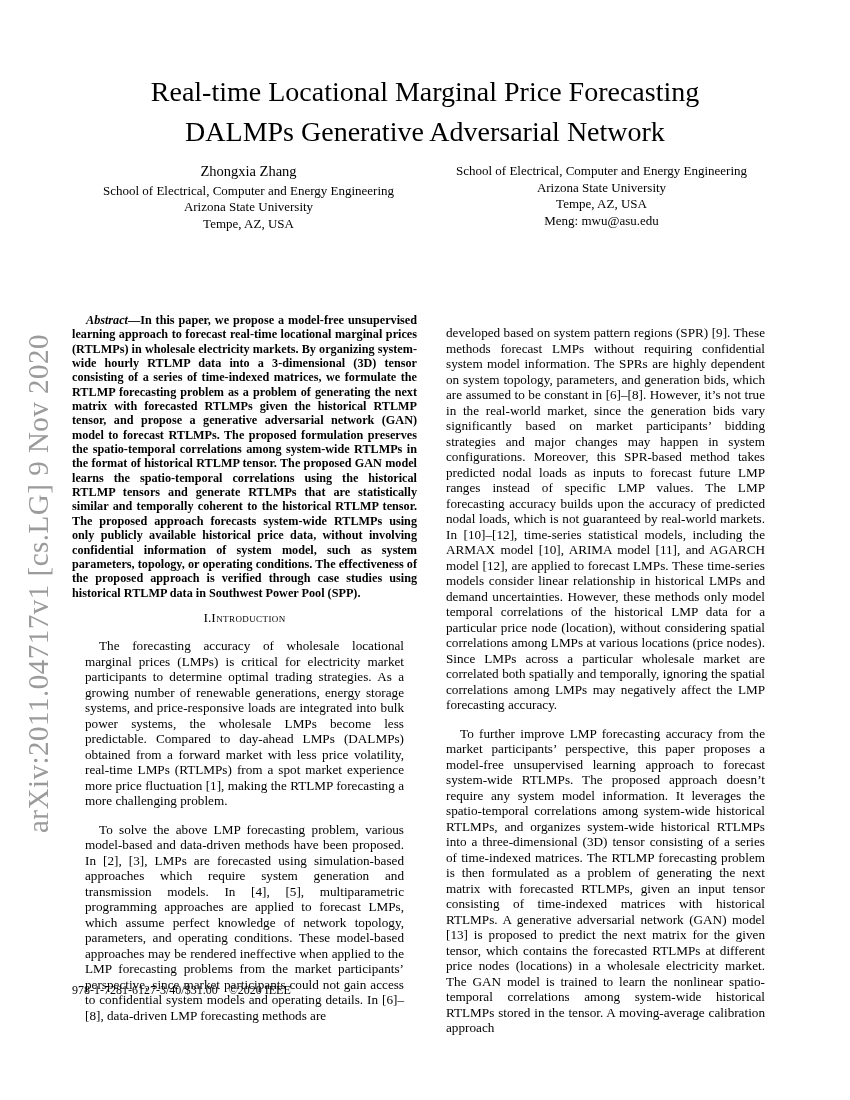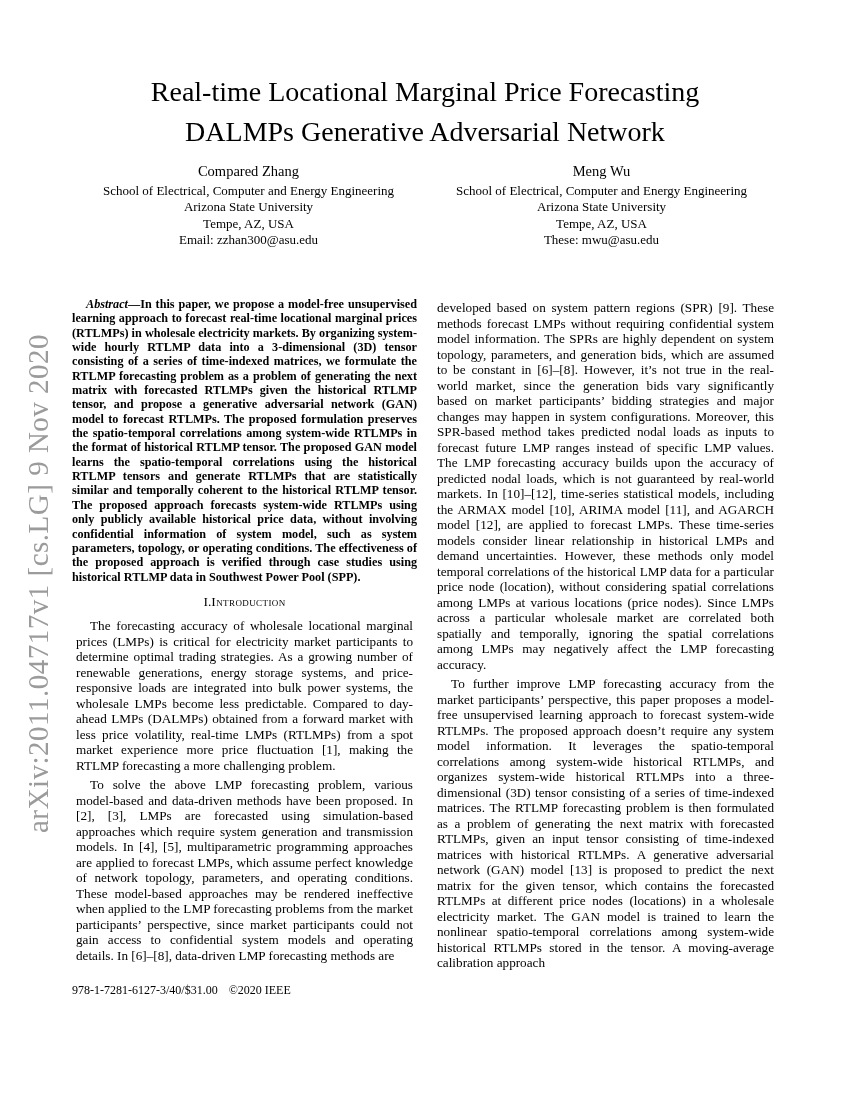--- a/index.html
+++ b/index.html
@@ -56,21 +56,21 @@
     line-height: 16.5px;
   }
   .author .name {
     font-size: 14.5px;
     margin-bottom: 3px;
   }
 
   
   .columns {
     position: absolute;
-    top: 296px;
+    top: 312px;
     left: 72px;
     width: 706px;
     display: flex;
     gap: 16px;
   }
   .col {
     width: 345px;
     font-size: 13.2px;
     line-height: 15.5px;
     text-align: justify;
@@ -92,21 +92,21 @@
     text-indent: 0;
     font-size: 13.5px;
     margin: 3px 0 9px 0;
   }
   .sec-heading .sc {
     font-variant: small-caps;
     letter-spacing: 0.4px;
   }
 
   p.body {
-    margin: 4px;
+    margin: 13px;
     text-indent: 14px;
   }
   p.body.noindent {
     text-indent: 0;
   }
 
   
   .footer {
     position: absolute;
     left: 72px;
@@ -122,32 +122,30 @@
 
 <div class="watermark">arXiv:2011.04717v1  [cs.LG]  9 Nov 2020</div>
 
 <div class="title">
   <div>Real-time Locational Marginal Price Forecasting</div>
   <div>DALMPs Generative Adversarial Network</div>
 </div>
 
 <div class="authors">
   <div class="author">
-    <div class="name">Compared Zhang</div>
+    <div class="name">Zhongxia Zhang</div>
     <div>School of Electrical, Computer and Energy Engineering</div>
     <div>Arizona State University</div>
     <div>Tempe, AZ, USA</div>
-    <div>Email: zzhan300@asu.edu</div>
   </div>
   <div class="author">
-    <div class="name">Meng Wu</div>
     <div>School of Electrical, Computer and Energy Engineering</div>
     <div>Arizona State University</div>
     <div>Tempe, AZ, USA</div>
-    <div>These: mwu@asu.edu</div>
+    <div>Meng: mwu@asu.edu</div>
   </div>
 </div>
 
 <div class="columns">
   <div class="col">
     <p class="abstract"><span class="abs-label">Abstract</span><span>—In this paper, we propose a model-free unsupervised learning approach to forecast real-time locational marginal prices (RTLMPs) in wholesale electricity markets. By organizing system-wide hourly RTLMP data into a 3-dimensional (3D) tensor consisting of a series of time-indexed matrices, we formulate the RTLMP forecasting problem as a problem of generating the next matrix with forecasted RTLMPs given the historical RTLMP tensor, and propose a generative adversarial network (GAN) model to forecast RTLMPs. The proposed formulation preserves the spatio-temporal correlations among system-wide RTLMPs in the format of historical RTLMP tensor. The proposed GAN model learns the spatio-temporal correlations using the historical RTLMP tensors and generate RTLMPs that are statistically similar and temporally coherent to the historical RTLMP tensor. The proposed approach forecasts system-wide RTLMPs using only publicly available historical price data, without involving confidential information of system model, such as system parameters, topology, or operating conditions. The effectiveness of the proposed approach is verified through case studies using historical RTLMP data in Southwest Power Pool (SPP).</span></p>
     <div class="sec-heading"><span>I.</span><span class="sc">Introduction</span></div>
     <p class="body">The forecasting accuracy of wholesale locational marginal prices (LMPs) is critical for electricity market participants to determine optimal trading strategies. As a growing number of renewable generations, energy storage systems, and price-responsive loads are integrated into bulk power systems, the wholesale LMPs become less predictable. Compared to day-ahead LMPs (DALMPs) obtained from a forward market with less price volatility, real-time LMPs (RTLMPs) from a spot market experience more price fluctuation [1], making the RTLMP forecasting a more challenging problem.</p>
     <p class="body">To solve the above LMP forecasting problem, various model-based and data-driven methods have been proposed. In [2], [3], LMPs are forecasted using simulation-based approaches which require system generation and transmission models. In [4], [5], multiparametric programming approaches are applied to forecast LMPs, which assume perfect knowledge of network topology, parameters, and operating conditions. These model-based approaches may be rendered ineffective when applied to the LMP forecasting problems from the market participants’ perspective, since market participants could not gain access to confidential system models and operating details. In [6]–[8], data-driven LMP forecasting methods are</p>
   </div>

